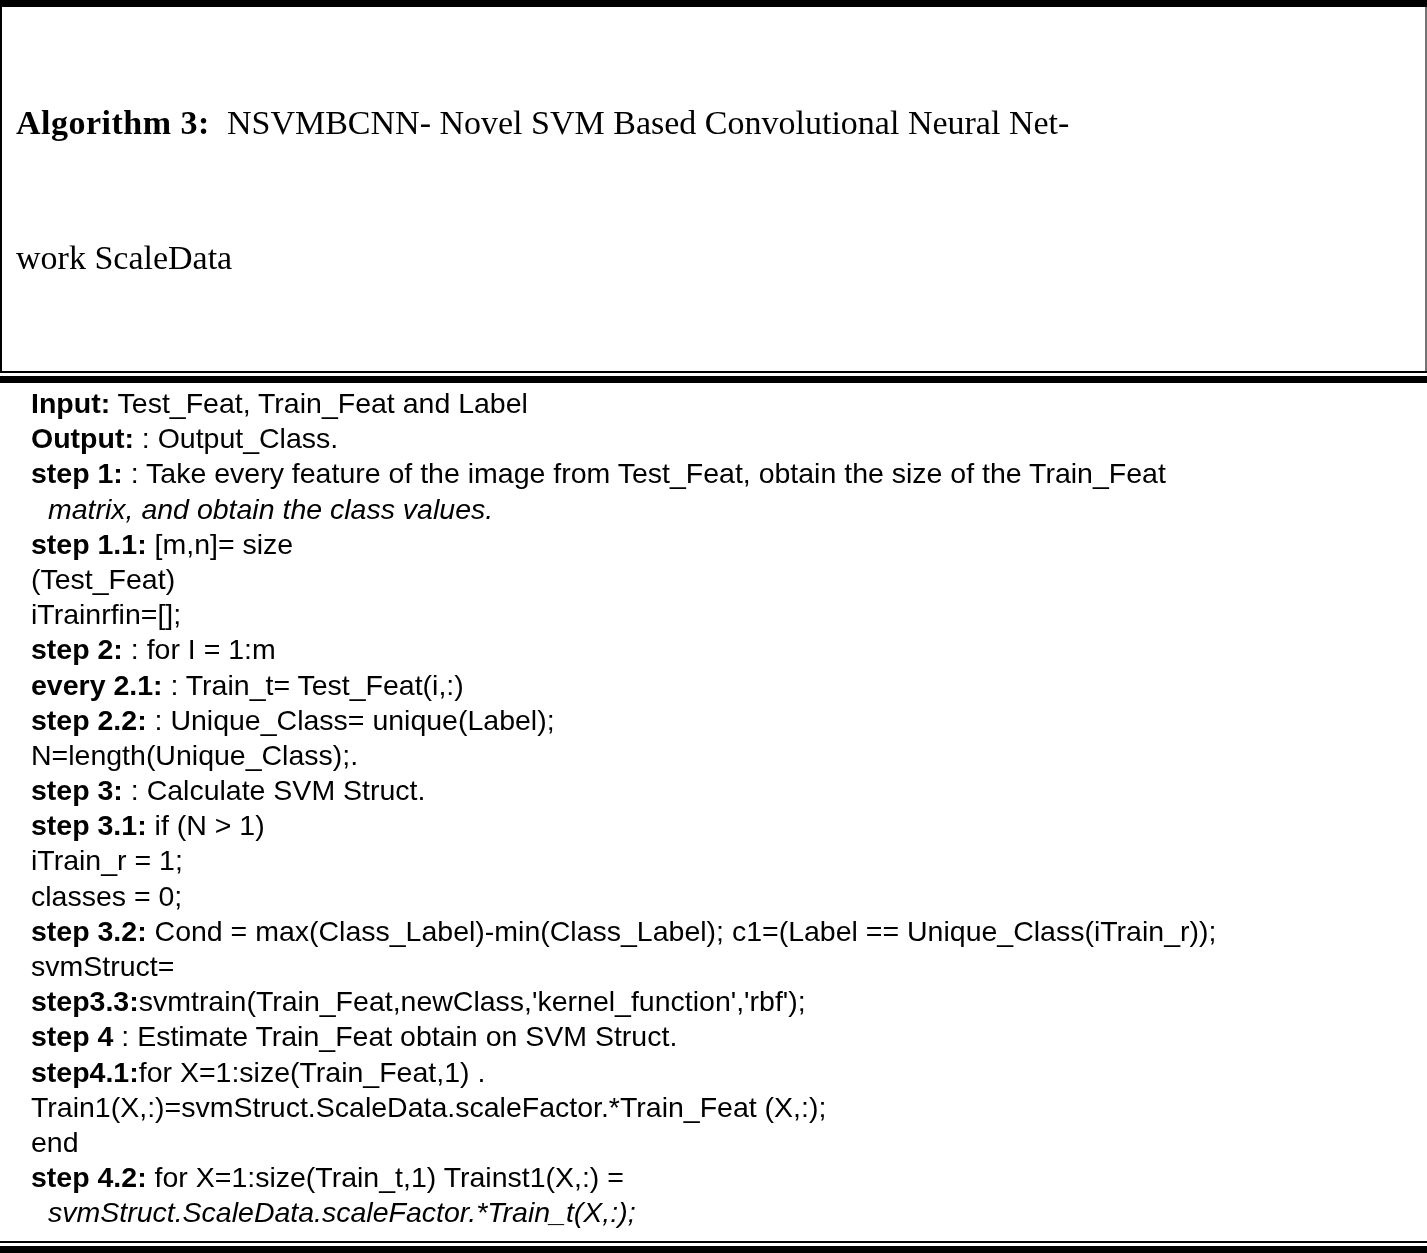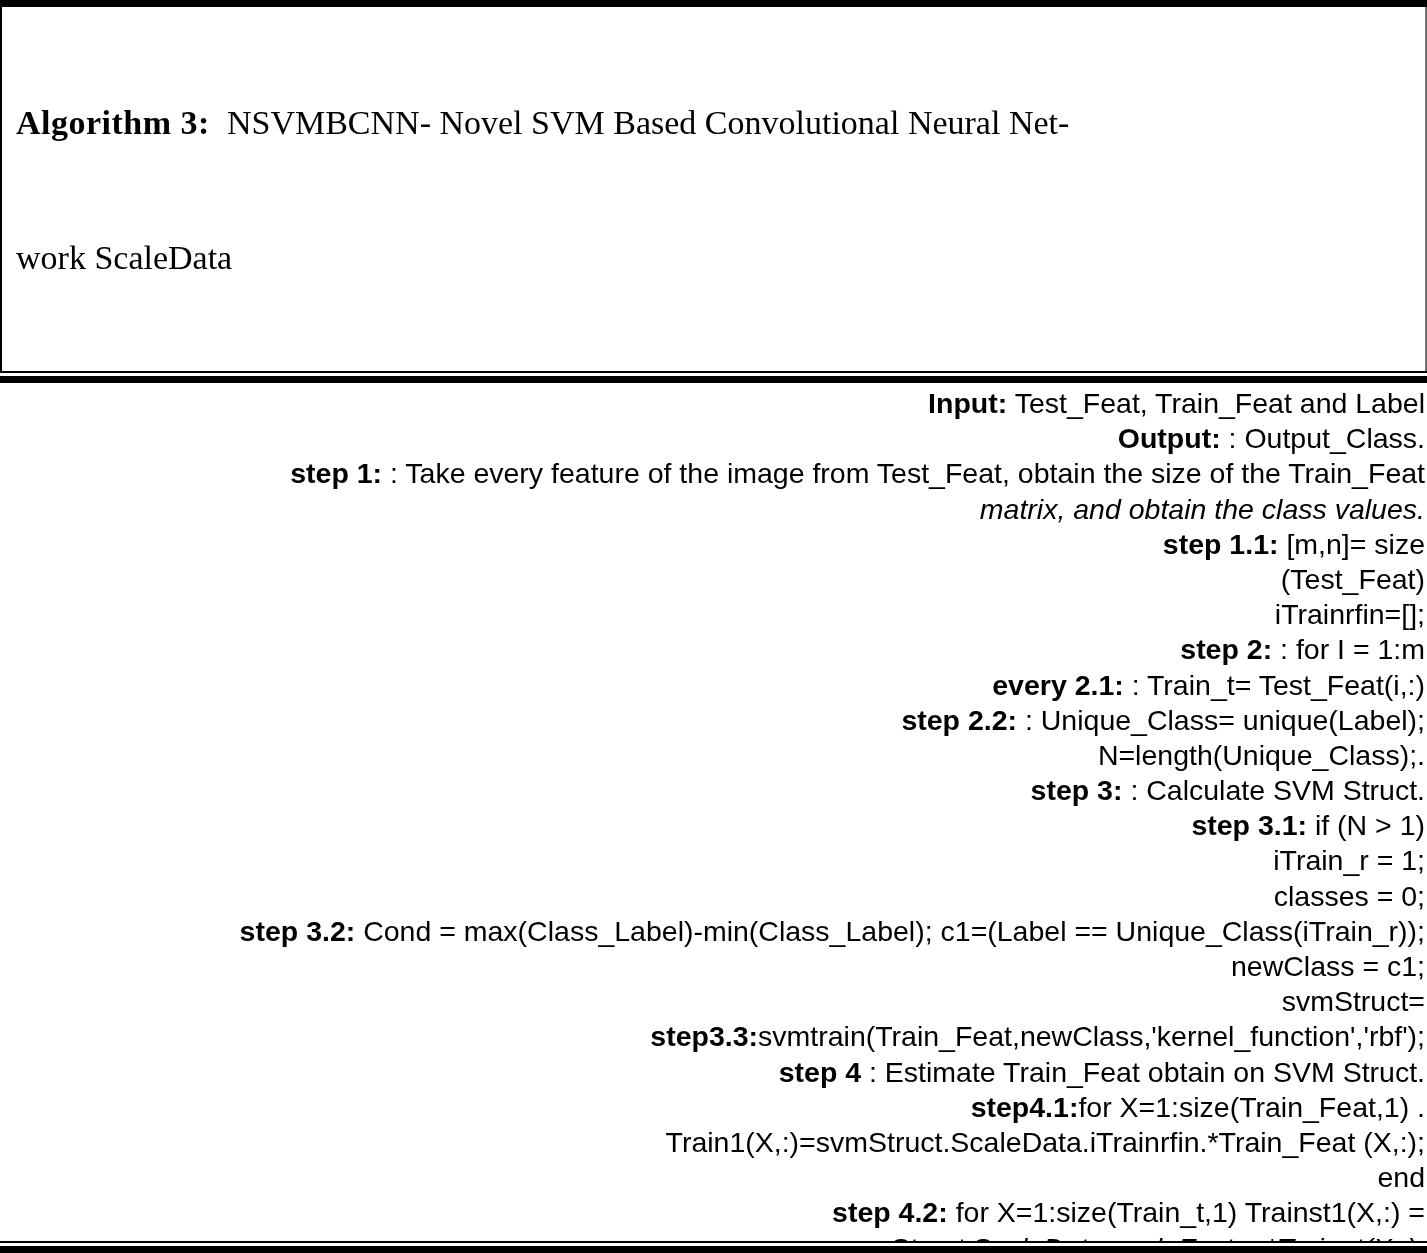--- a/index.html
+++ b/index.html
@@ -36,22 +36,21 @@
     font-weight: 700;
     letter-spacing: 0.5px;
   }
   
   .alg-body {
     flex: 1 1 auto;
     overflow: hidden;
     font-family: "Liberation Sans", sans-serif;
     font-size: 28.5px;
     line-height: 35.2px;
-    padding: 3px 2px 0 31px;
-    text-align: right;
+    padding: 3px 13px 0 31px;
   }
   .code-line {
     white-space: pre;
     height: 35.2px;
   }
   .code-line.indent { padding-left: 17px; font-style: italic; }
   .kw { font-weight: 700; }
 </style>
 </head>
 <body>
@@ -79,26 +78,25 @@
       <div class="code-line"><span>iTrainrfin=[];</span></div>
       <div class="code-line"><span class="kw">step 2:</span><span> : for I = 1:m</span></div>
       <div class="code-line"><span class="kw">every 2.1:</span><span> : Train_t= Test_Feat(i,:)</span></div>
       <div class="code-line"><span class="kw">step 2.2:</span><span> : Unique_Class= unique(Label);</span></div>
       <div class="code-line"><span>N=length(Unique_Class);.</span></div>
       <div class="code-line"><span class="kw">step 3:</span><span> : Calculate SVM Struct.</span></div>
       <div class="code-line"><span class="kw">step 3.1:</span><span> if (N &gt; 1)</span></div>
       <div class="code-line"><span>iTrain_r = 1;</span></div>
       <div class="code-line"><span>classes = 0;</span></div>
       <div class="code-line"><span class="kw">step 3.2:</span><span> Cond = max(Class_Label)-min(Class_Label); c1=(Label == Unique_Class(iTrain_r));</span></div>
-      <div class="code-line"><span>newClass = c1;</span></div>
       <div class="code-line"><span>svmStruct=</span></div>
       <div class="code-line"><span class="kw">step3.3:</span><span>svmtrain(Train_Feat,newClass,'kernel_function','rbf');</span></div>
       <div class="code-line"><span class="kw">step 4</span><span> : Estimate Train_Feat obtain on SVM Struct.</span></div>
       <div class="code-line"><span class="kw">step4.1:</span><span>for X=1:size(Train_Feat,1) .</span></div>
-      <div class="code-line"><span>Train1(X,:)=svmStruct.ScaleData.iTrainrfin.*Train_Feat (X,:);</span></div>
+      <div class="code-line"><span>Train1(X,:)=svmStruct.ScaleData.scaleFactor.*Train_Feat (X,:);</span></div>
       <div class="code-line"><span>end</span></div>
       <div class="code-line"><span class="kw">step 4.2:</span><span> for X=1:size(Train_t,1) Trainst1(X,:) =</span></div>
       <div class="code-line indent"><span>svmStruct.ScaleData.scaleFactor.*Train_t(X,:);</span></div>
     </div>
 
   <div class="rule-thin"></div>
   <div class="rule-gap"></div>
   <div class="rule-thick"></div>
 
 </div>

